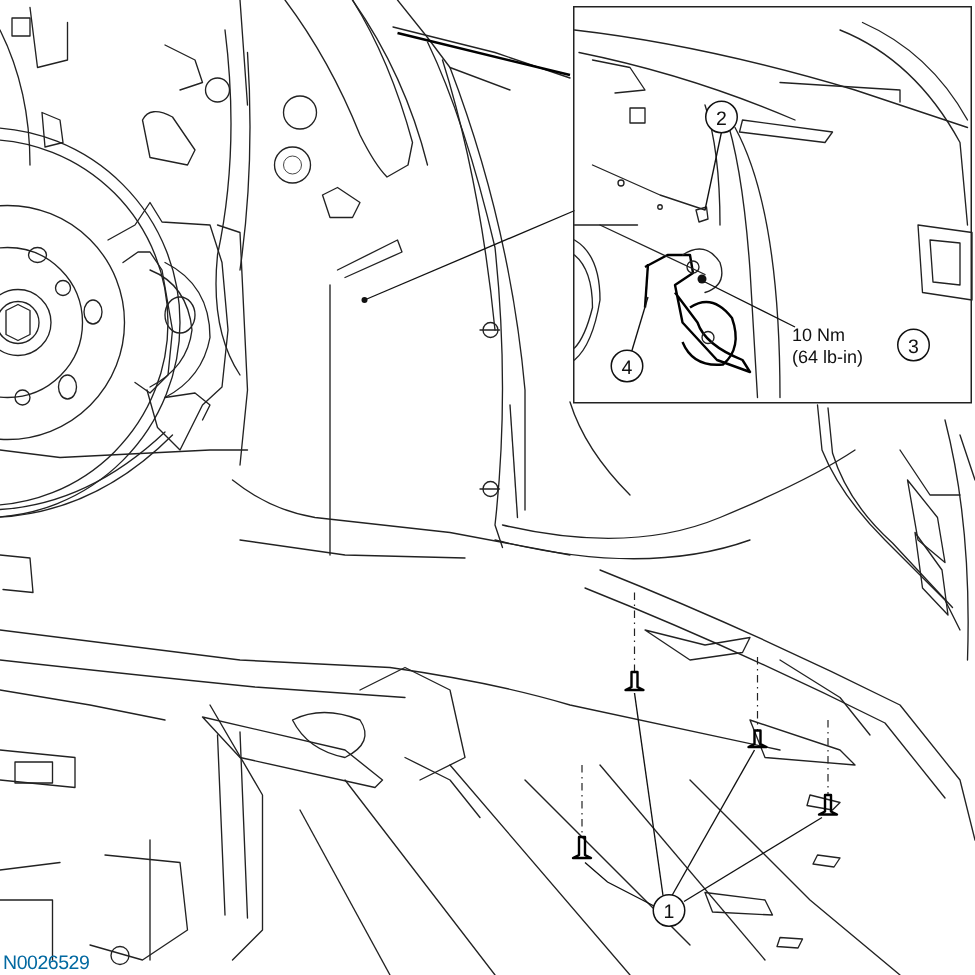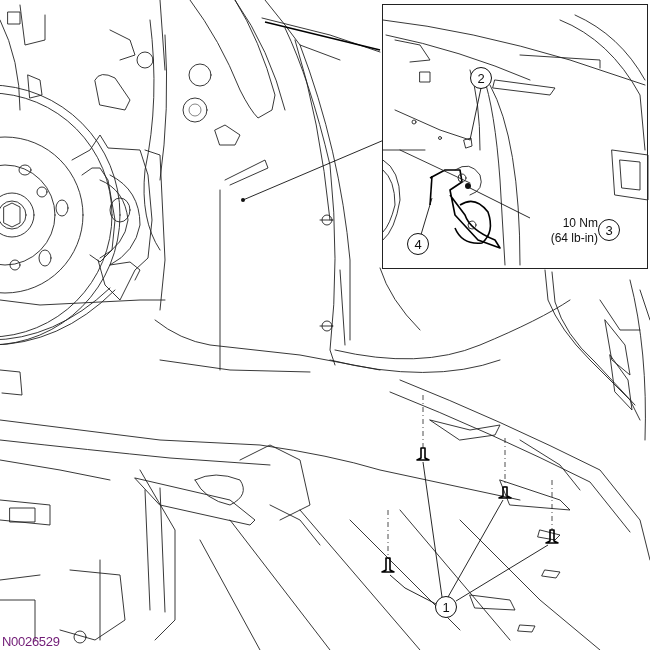--- a/index.html
+++ b/index.html
@@ -10,23 +10,23 @@
     .ln-thin { fill: none; stroke: #333; stroke-width: 0.6; }
     .ln-bold { fill: none; stroke: #000; stroke-width: 1.6; stroke-linejoin: round; }
     .dash { fill: none; stroke: #222; stroke-width: 0.8; stroke-dasharray: 5 3 1 3; }
     .leader { fill: none; stroke: #111; stroke-width: 0.9; }
     .callout {
       position: absolute; width: 22px; height: 22px; border: 1.2px solid #111; border-radius: 50%;
       background: #fff; box-sizing: border-box; display: flex; align-items: center; justify-content: center;
       font-size: 13px; color: #111; line-height: 1;
     }
     .torque {
-      position: absolute; text-align: right; font-size: 12px; color: #111; line-height: 15px; background: transparent;
+      position: absolute; text-align: left; font-size: 12px; color: #111; line-height: 15px; background: transparent;
     }
-    .fig-id { position: absolute; left: 2px; top: 634px; font-size: 13px; color: #701a75; letter-spacing: -0.3px; }
+    .fig-id { position: absolute; left: 2px; top: 634px; font-size: 13px; color: #0369a1; letter-spacing: -0.3px; }
     .inset-frame {
       position: absolute; left: 382px; top: 4px; width: 266px; height: 265px; border: 1.3px solid #222;
       box-sizing: border-box; background: transparent; pointer-events: none;
     }
   </style>
 </head>
 <body>
 
 <div id="stage">
 

